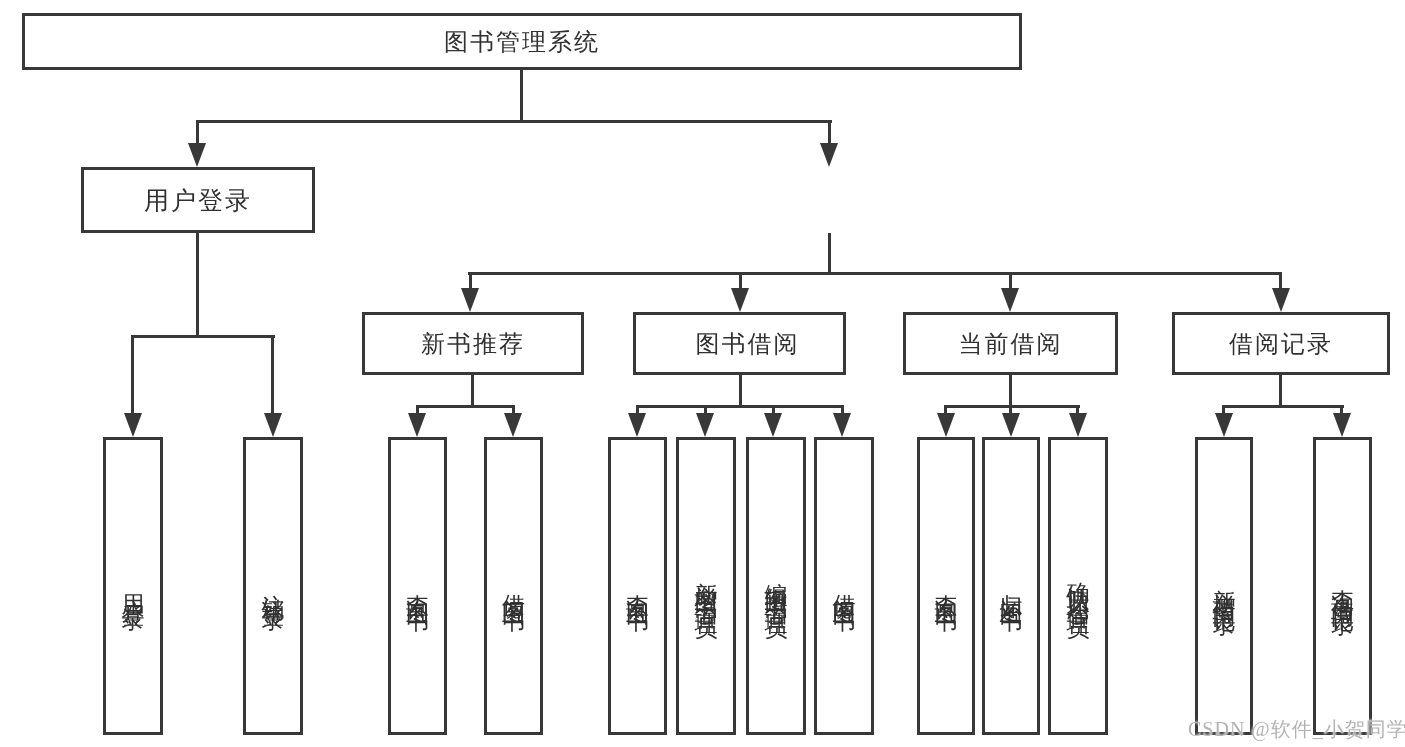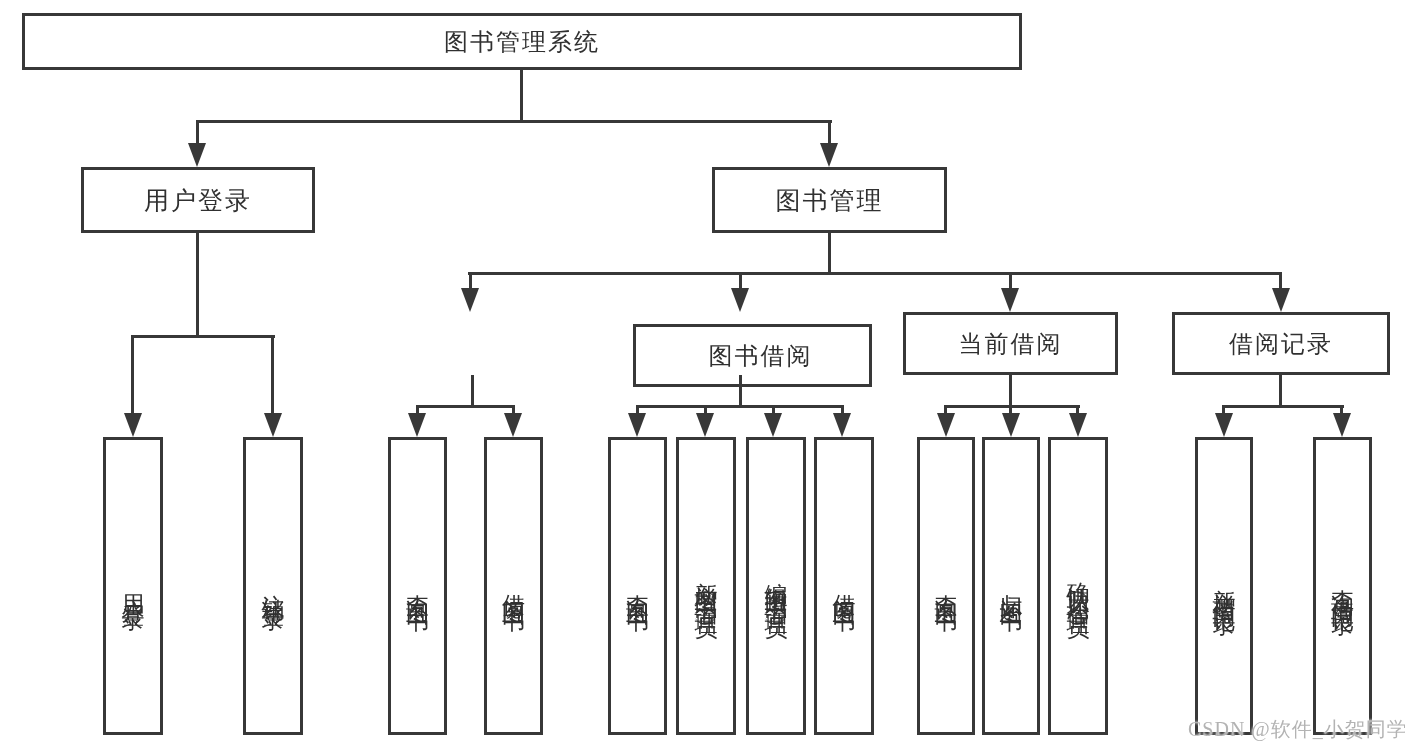--- a/index.html
+++ b/index.html
@@ -46,43 +46,43 @@
   <div class="vline" style="left:520px;top:70px;height:50px;"></div>
   <div class="hline" style="left:196px;top:120px;width:636px;"></div>
   <div class="vline" style="left:196px;top:120px;height:26px;"></div>
   <div class="arrowhead" style="left:188px;top:143px;"></div>
   <div class="vline" style="left:828px;top:120px;height:26px;"></div>
   <div class="arrowhead" style="left:820px;top:143px;"></div>
 
   <div class="box lvl2" style="left:81px;top:167px;width:234px;height:66px;">
     <span class="h-label">用户登录</span>
   </div>
-  <div class="box lvl2" style="left:712px;top:167px;width:235px;height:66px;">
-    <span class="h-label">图书管理</span>
-  </div>
 
   <div class="vline" style="left:196px;top:233px;height:102px;"></div>
   <div class="hline" style="left:131px;top:335px;width:144px;"></div>
   <div class="vline" style="left:131px;top:335px;height:80px;"></div>
   <div class="arrowhead" style="left:124px;top:413px;"></div>
   <div class="vline" style="left:271px;top:335px;height:80px;"></div>
   <div class="arrowhead" style="left:264px;top:413px;"></div>
 
   <div class="vline" style="left:828px;top:233px;height:41px;"></div>
   <div class="hline" style="left:468px;top:272px;width:813px;"></div>
   <div class="vline" style="left:469px;top:272px;height:18px;"></div>
   <div class="arrowhead" style="left:461px;top:288px;"></div>
   <div class="vline" style="left:739px;top:272px;height:18px;"></div>
   <div class="arrowhead" style="left:731px;top:288px;"></div>
   <div class="vline" style="left:1009px;top:272px;height:18px;"></div>
   <div class="arrowhead" style="left:1001px;top:288px;"></div>
   <div class="vline" style="left:1279px;top:272px;height:18px;"></div>
   <div class="arrowhead" style="left:1272px;top:288px;"></div>
 
-  <div class="box" style="left:633px;top:324px;width:239px;height:63px;padding-left:16px;">
+  <div class="box" style="left:362px;top:312px;width:222px;height:63px;">
+    <span class="h-label">新书推荐</span>
+  </div>
+  <div class="box" style="left:633px;top:312px;width:213px;height:63px;padding-left:16px;">
     <span class="h-label">图书借阅</span>
   </div>
   <div class="box" style="left:1172px;top:312px;width:218px;height:63px;">
     <span class="h-label">借阅记录</span>
   </div>
   <div class="box" style="left:903px;top:312px;width:215px;height:63px;">
     <span class="h-label">当前借阅</span>
   </div>
 
   <div class="vline" style="left:471px;top:375px;height:32px;"></div>

